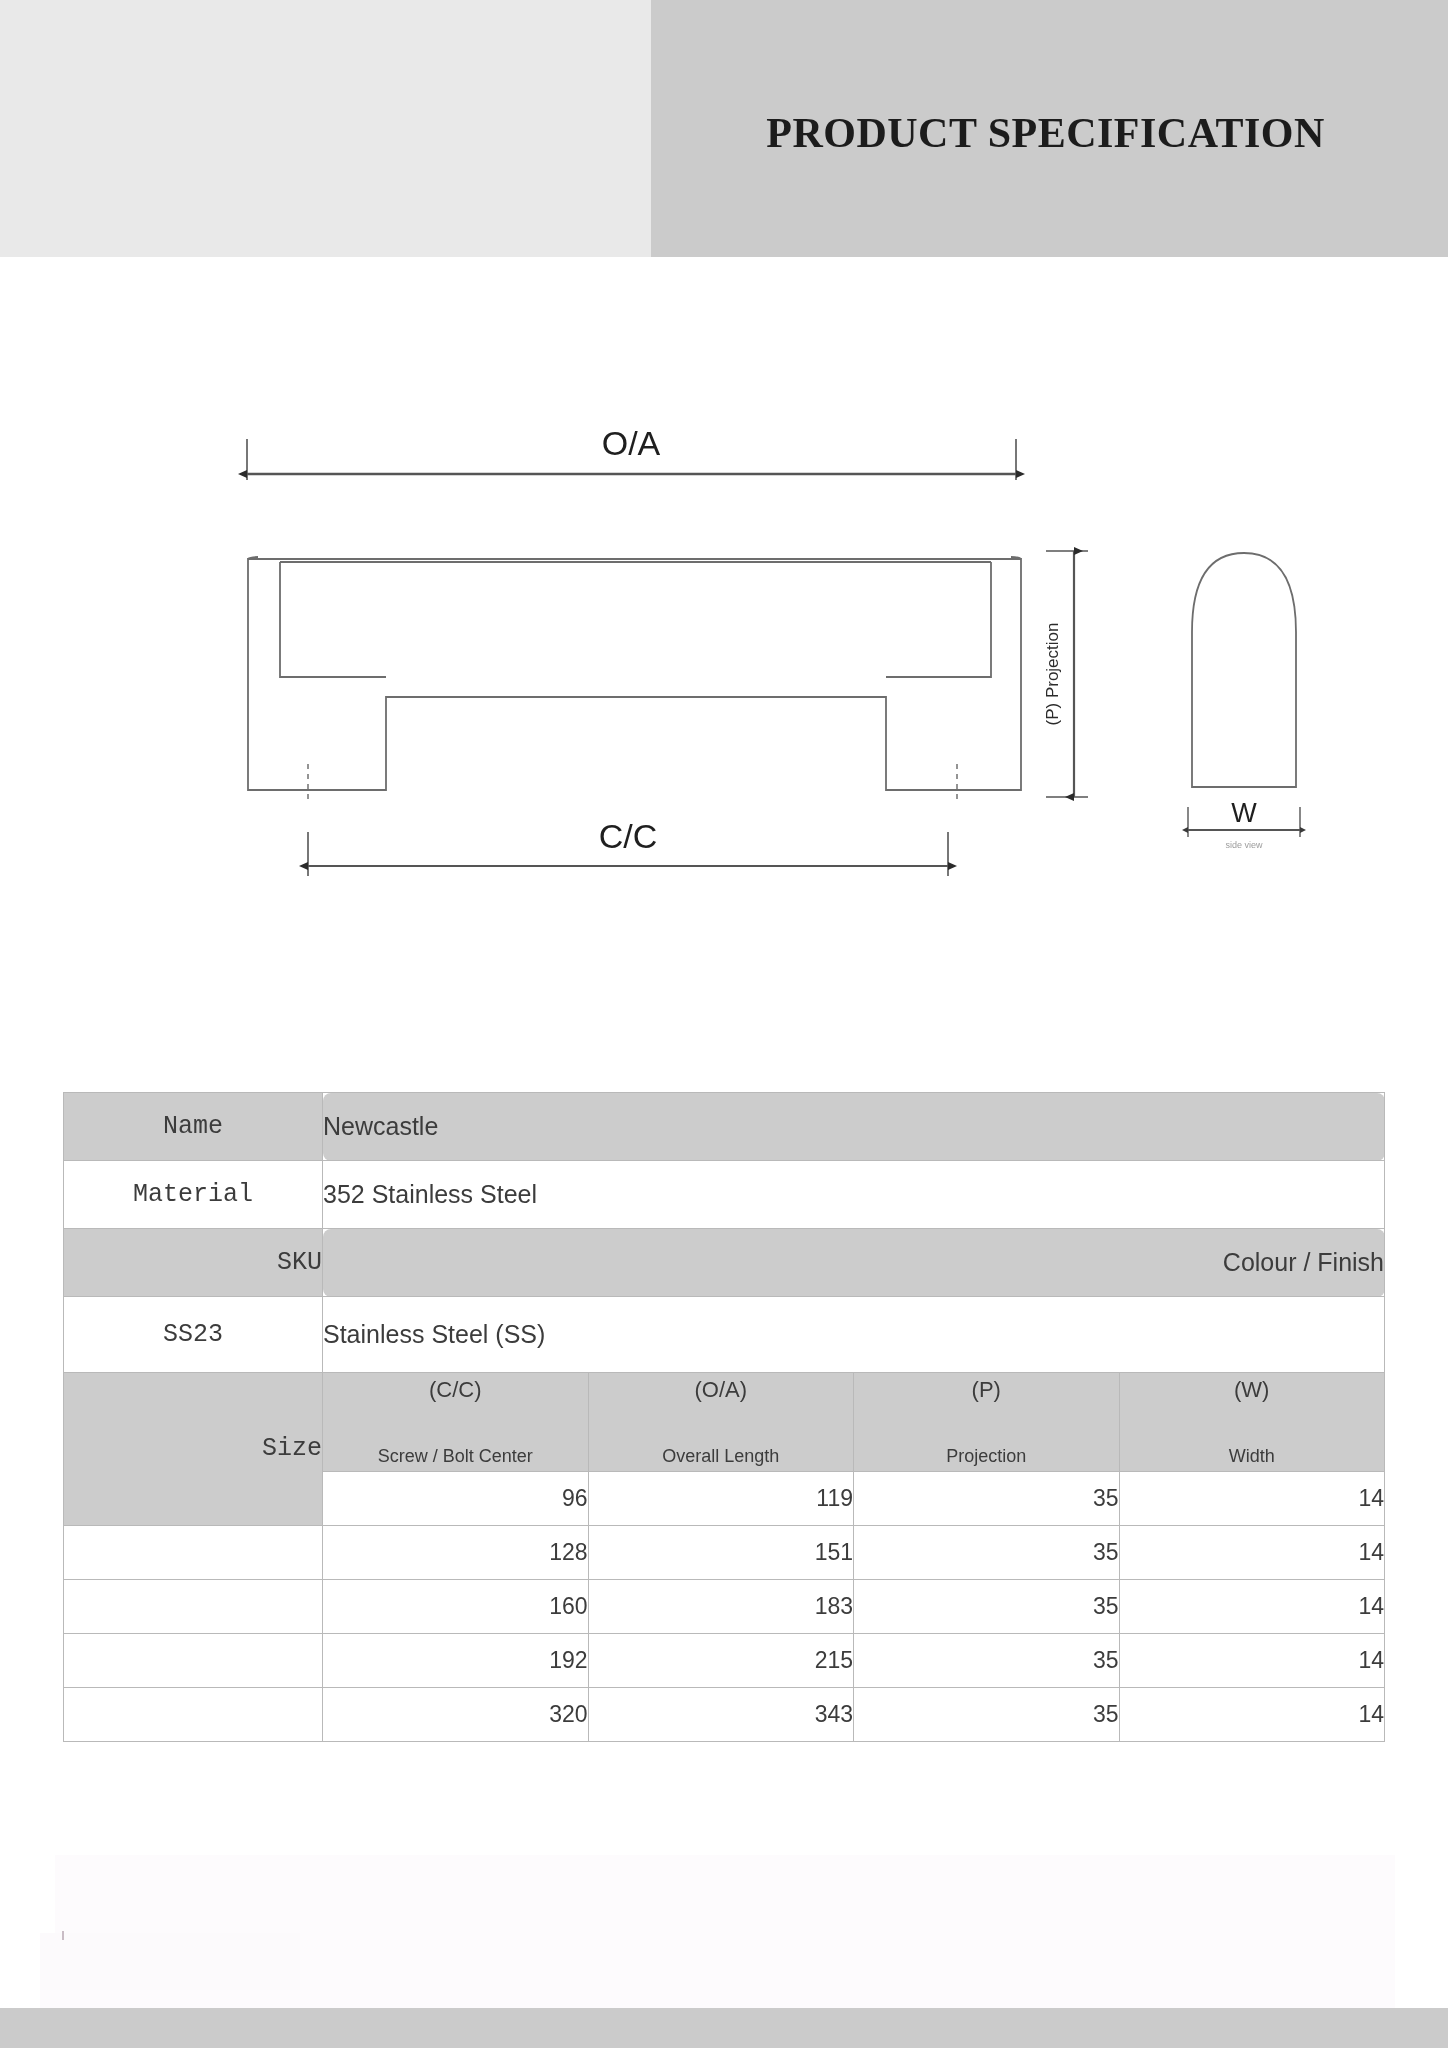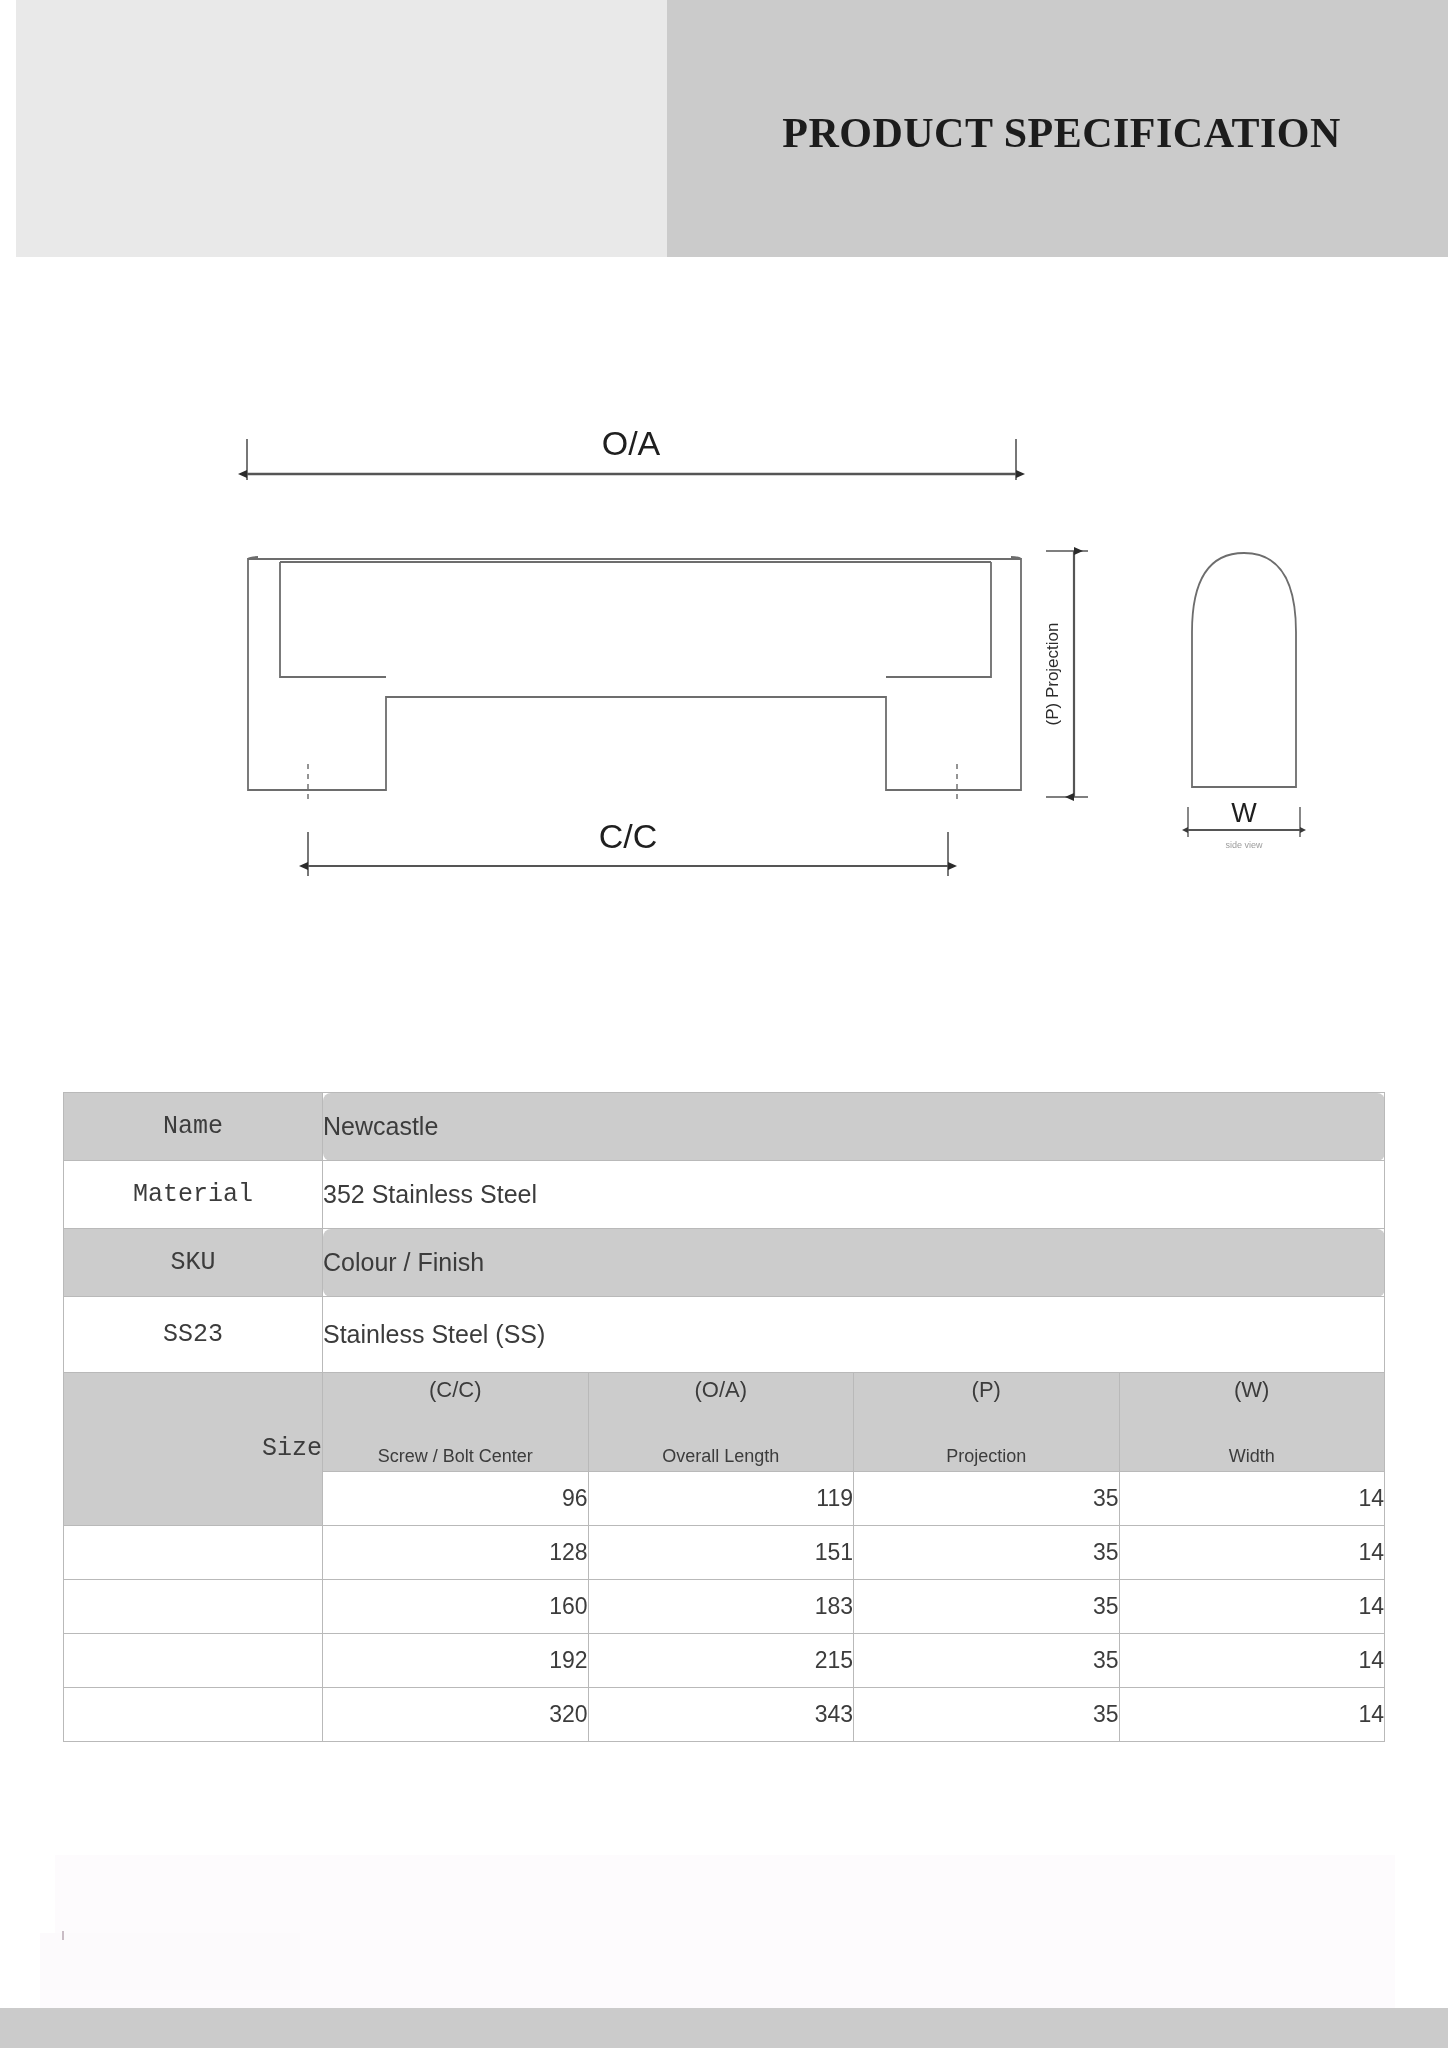--- a/index.html
+++ b/index.html
@@ -4,21 +4,21 @@
 <style>
   * { margin:0; padding:0; box-sizing:border-box; }
   html,body{ background:#ffffff; }
   body{
     width:1448px; height:2048px; position:relative; overflow:hidden;
     font-family:"Liberation Sans", sans-serif;
     color:#3a3a3a;
   }
 
   
-  .header{ position:absolute; left:0; top:0; width:1340px; height:257px;margin-left:16px; }
+  .header{ position:absolute; left:0; top:0; width:1340px; height:257px; }
   .header-left{ position:absolute; left:0; top:0; width:651px; height:257px; background:#e9e9e9; }
   .header-right{ position:absolute; left:651px; top:0; width:797px; height:257px; background:#cbcbcb; }
   .header-title{
     position:absolute; left:651px; top:0; width:797px; height:257px;
     display:flex; align-items:center; justify-content:center;
     font-family:"Liberation Serif", serif;
     font-weight:bold; font-size:42px; letter-spacing:0.5px;
     color:#1c1c1c; padding-right:8px; padding-top:8px;
     white-space:nowrap;
   }
@@ -35,21 +35,21 @@
   .spec-table td{
     border:1px solid #b9b9b9;
     font-size:25px; color:#3c3c3c; font-weight:400;
     padding:0 0 0 0; height:68px; vertical-align:middle;
   }
   .col-label{ width:259px; text-align:center;font-family:Liberation Mono, monospace; }
   .shade{ background:#cccccc; }
   .val-cell{ padding-left:52px;border-radius:8px; }
   .row-name td{ height:68px; }
   .row-material td{ height:68px; }
-  .row-sku td{ height:68px; }
+  .row-sku td{ height:68px;text-align:right; }
   .row-ss td{ height:76px; }
 
   .size-label{ text-align:right; font-size:25px; }
   .size-head{ text-align:center; height:108px; padding:6px 0; }
   .size-head .big{ font-size:22px; display:block; line-height:1.5; color:#3c3c3c; }
   .size-head .small{ font-size:18px; display:block; line-height:1.6; color:#3c3c3c;margin-top:36px; }
   .size-data td{ height:54px; text-align:right; font-size:23px;padding-left:44px; }
   .blankcell{ border-left:1px solid #b9b9b9; border-right:1px solid #b9b9b9;
               border-top:none; border-bottom:none; background:#fff; }
 

